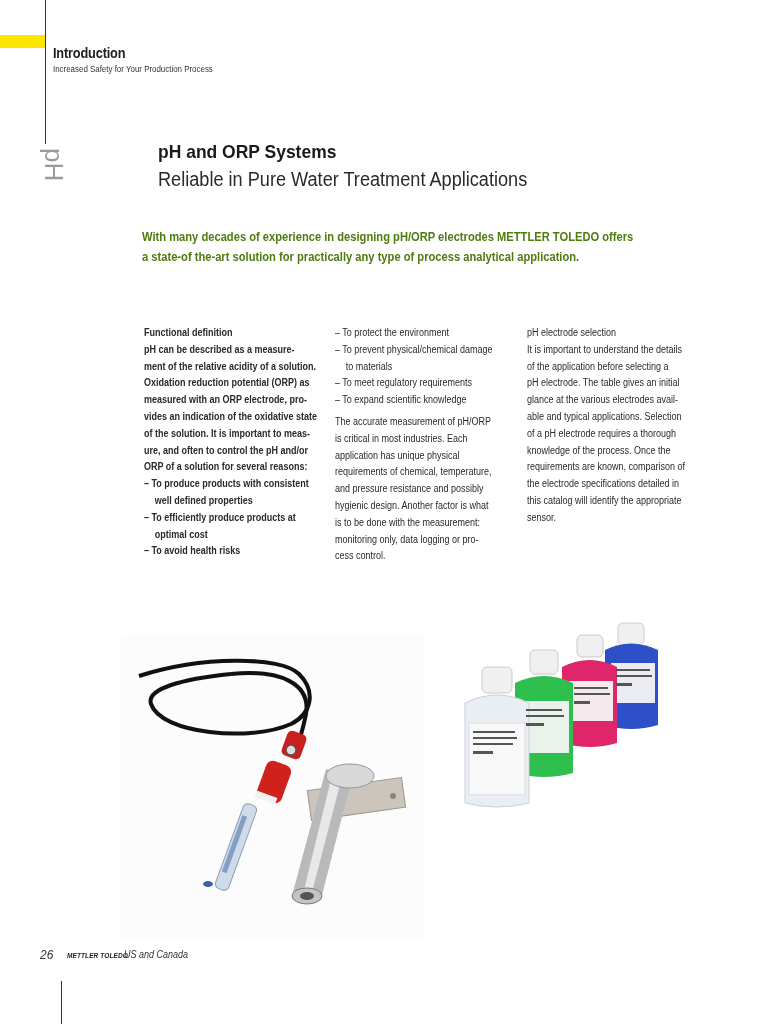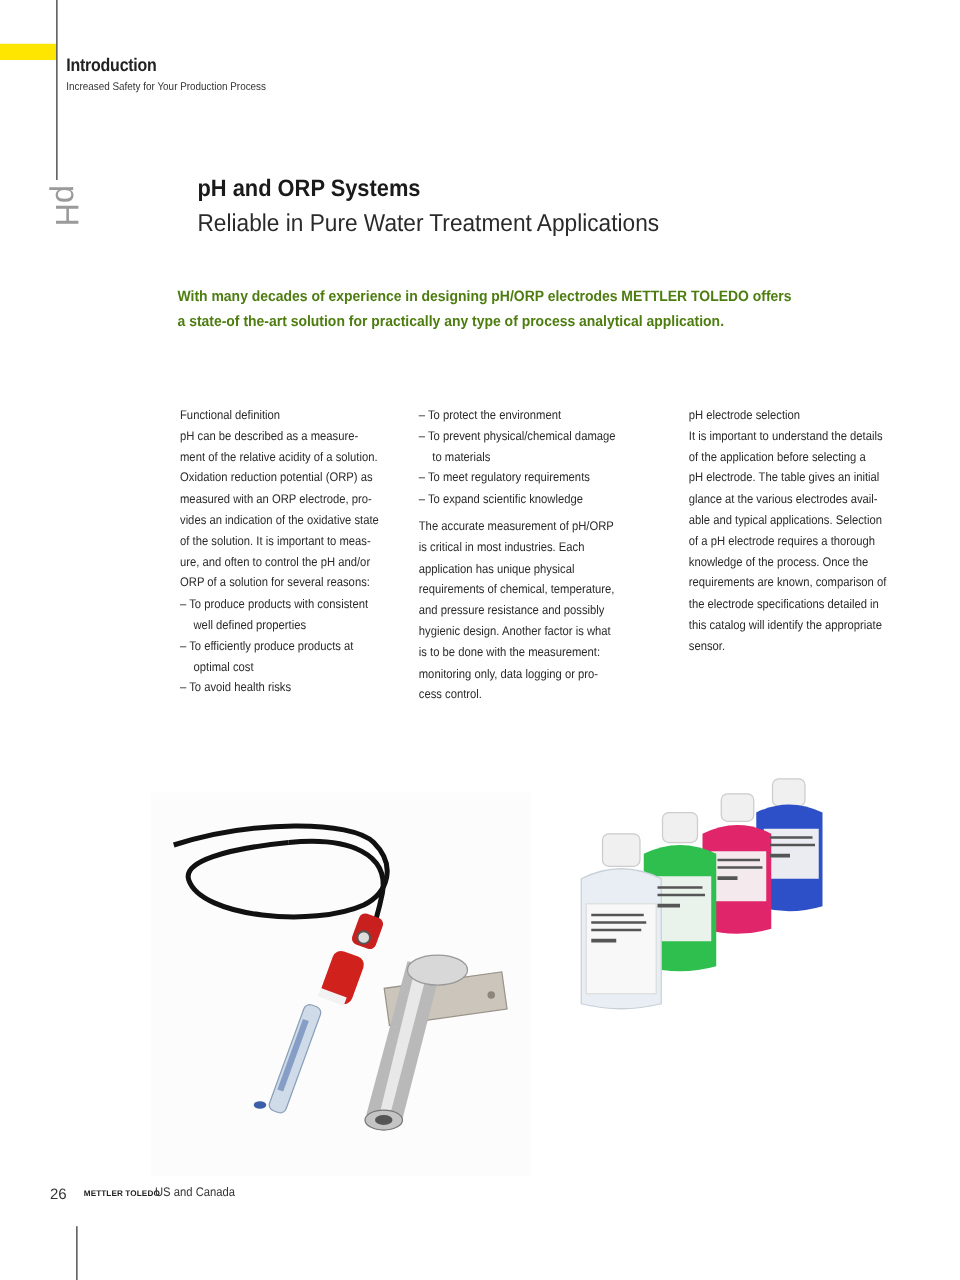--- a/index.html
+++ b/index.html
@@ -22,28 +22,28 @@
   .headline-sub { font-size: 19.5px; color: #2a2a2a; display: block; margin-top: 5px; transform: scaleX(0.93); transform-origin: left; white-space: nowrap; }
 
   .lead { position: absolute; left: 142px; top: 227px; width: 560px; font-size: 12px; font-weight: bold; line-height: 20px; color: #4d7c0f; }
   .lead span { display: block; transform: scaleX(0.93); transform-origin: left; white-space: nowrap; }
 
   .col { position: absolute; top: 325px; width: 190px; font-size: 10px; line-height: 16.8px; color: #2a2a2a; }
   .col .line { display: block; white-space: nowrap; transform: scaleX(0.9); transform-origin: left; }
   .col .bullet { display: block; white-space: nowrap; transform: scaleX(0.9); transform-origin: left; }
   .col .indent { padding-left: 12px; }
   .col .gap { height: 5px; }
-  .col1 { left: 144px; }
+  .col1 { left: 144px; font-weight: bold; }
   .col2 { left: 335px; }
-  .col3 { left: 527px; margin-left: 24px; }
+  .col3 { left: 527px; }
 
   .photo-electrode { position: absolute; left: 121px; top: 634px; width: 303px; height: 307px; background: #fcfcfc; }
   .photo-buffers { position: absolute; left: 455px; top: 615px; width: 230px; height: 200px; }
 
-  .footer { position: absolute; left: 0; top: 948px; width: 768px; height: 20px; }
+  .footer { position: absolute; left: 0; top: 948px; width: 768px; height: 20px; font-style: italic; }
   .page-num { position: absolute; left: 40px; top: 0; font-size: 12px; color: #333; }
   .brand { position: absolute; left: 67px; top: 4px; font-size: 6.5px; font-weight: bold; color: #222; letter-spacing: 0.1px; }
   .region { position: absolute; left: 124px; top: 1px; font-size: 10px; color: #333; transform: scaleX(0.9); transform-origin: left; white-space: nowrap; }
 </style>
 </head>
 <body>
 
 <div class="yellow-bar"></div>
 <div class="vline-top"></div>
 <div class="vline-bottom"></div>

